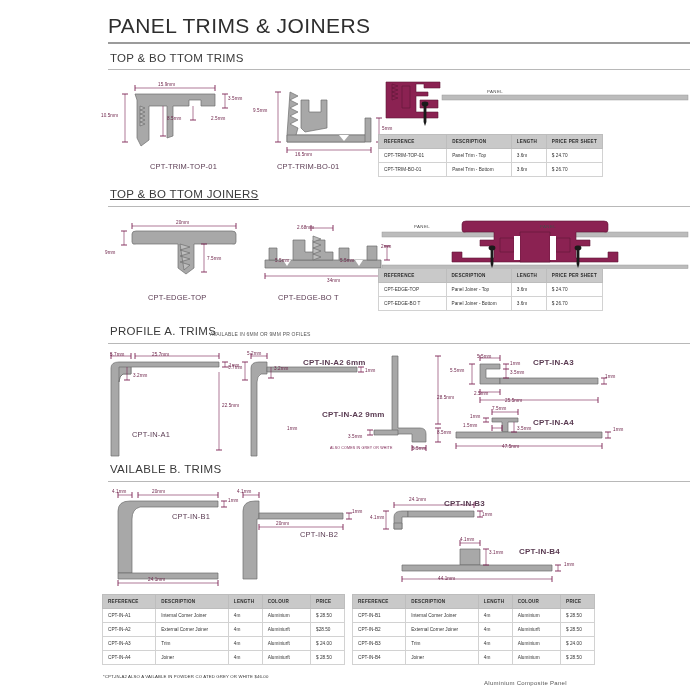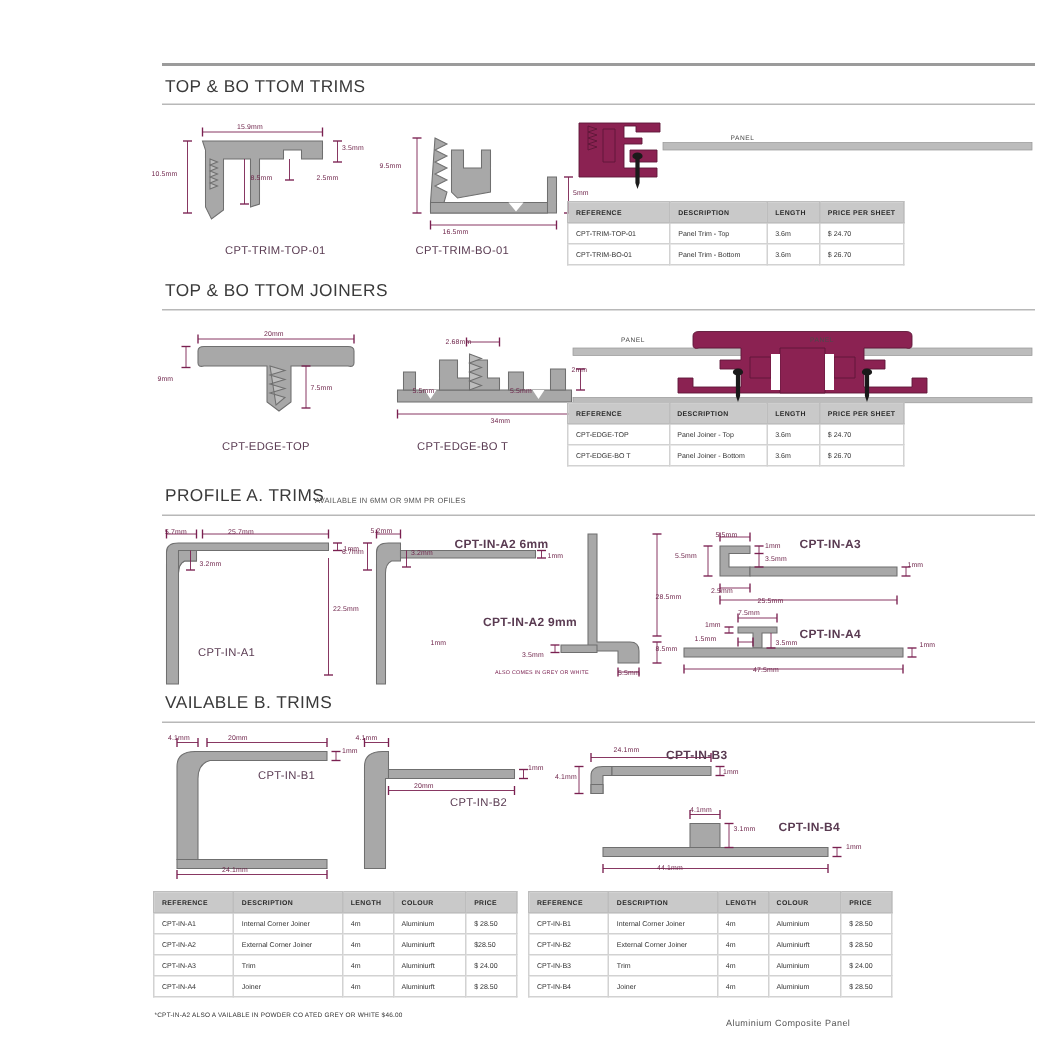--- a/index.html
+++ b/index.html
@@ -122,20 +122,21 @@
     letter-spacing: 0.3px;
   }
   svg { display: block; overflow: visible; }
   .svgwrap { position: absolute; }
 </style>
 </head>
 <body>
 
 <div class="page">
 
+  <div class="doc-title">PANEL TRIMS &amp; JOINERS</div>
   <div class="rule thick" style="left:108px; top:42px; width:582px;"></div>
 
   <div class="sec-title" style="left:110px; top:52px;">TOP &amp; BO TTOM TRIMS</div>
   <div class="rule" style="left:108px; top:69px; width:582px;"></div>
 
   <div class="svgwrap" style="left:115px; top:80px;">
     <svg width="150" height="80" viewBox="0 0 150 80">
 
       <line class="dimline" x1="20" y1="8" x2="100" y2="8"></line>
       <line class="dimtick" x1="20" y1="5" x2="20" y2="11"></line>
@@ -226,21 +227,21 @@
       </tr>
       <tr>
         <td>CPT-TRIM-BO-01</td>
         <td>Panel Trim - Bottom</td>
         <td>3.6m</td>
         <td>$ 26.70</td>
       </tr>
     </tbody>
   </table>
 
-  <div class="sec-title" style="left:110px; top:188px;">TOP &amp; BO TTOM JOINERS</div>
+  <div class="sec-title" style="left:110px; top:188px;text-decoration:underline;">TOP &amp; BO TTOM JOINERS</div>
   <div class="rule" style="left:108px; top:206px; width:582px;"></div>
 
   <div class="svgwrap" style="left:118px; top:218px;">
     <svg width="140" height="72" viewBox="0 0 140 72">
       <line class="dimline" x1="14" y1="8" x2="118" y2="8"></line>
       <line class="dimtick" x1="14" y1="5" x2="14" y2="11"></line>
       <line class="dimtick" x1="118" y1="5" x2="118" y2="11"></line>
       <path class="metal" d="M14 16 Q14 13 18 13 L114 13 Q118 13 118 16 L118 24 Q118 27 114 26 L76 26 L76 50 L68 56 L60 50 L60 26 L18 26 Q14 27 14 24 Z"></path>
       <path class="metal-lt" d="M62 26 L72 29 L62 32 L72 35 L62 38 L72 41 L62 44 L72 47 L66 52 Z"></path>
       <line class="dimline" x1="6" y1="13" x2="6" y2="27"></line>

